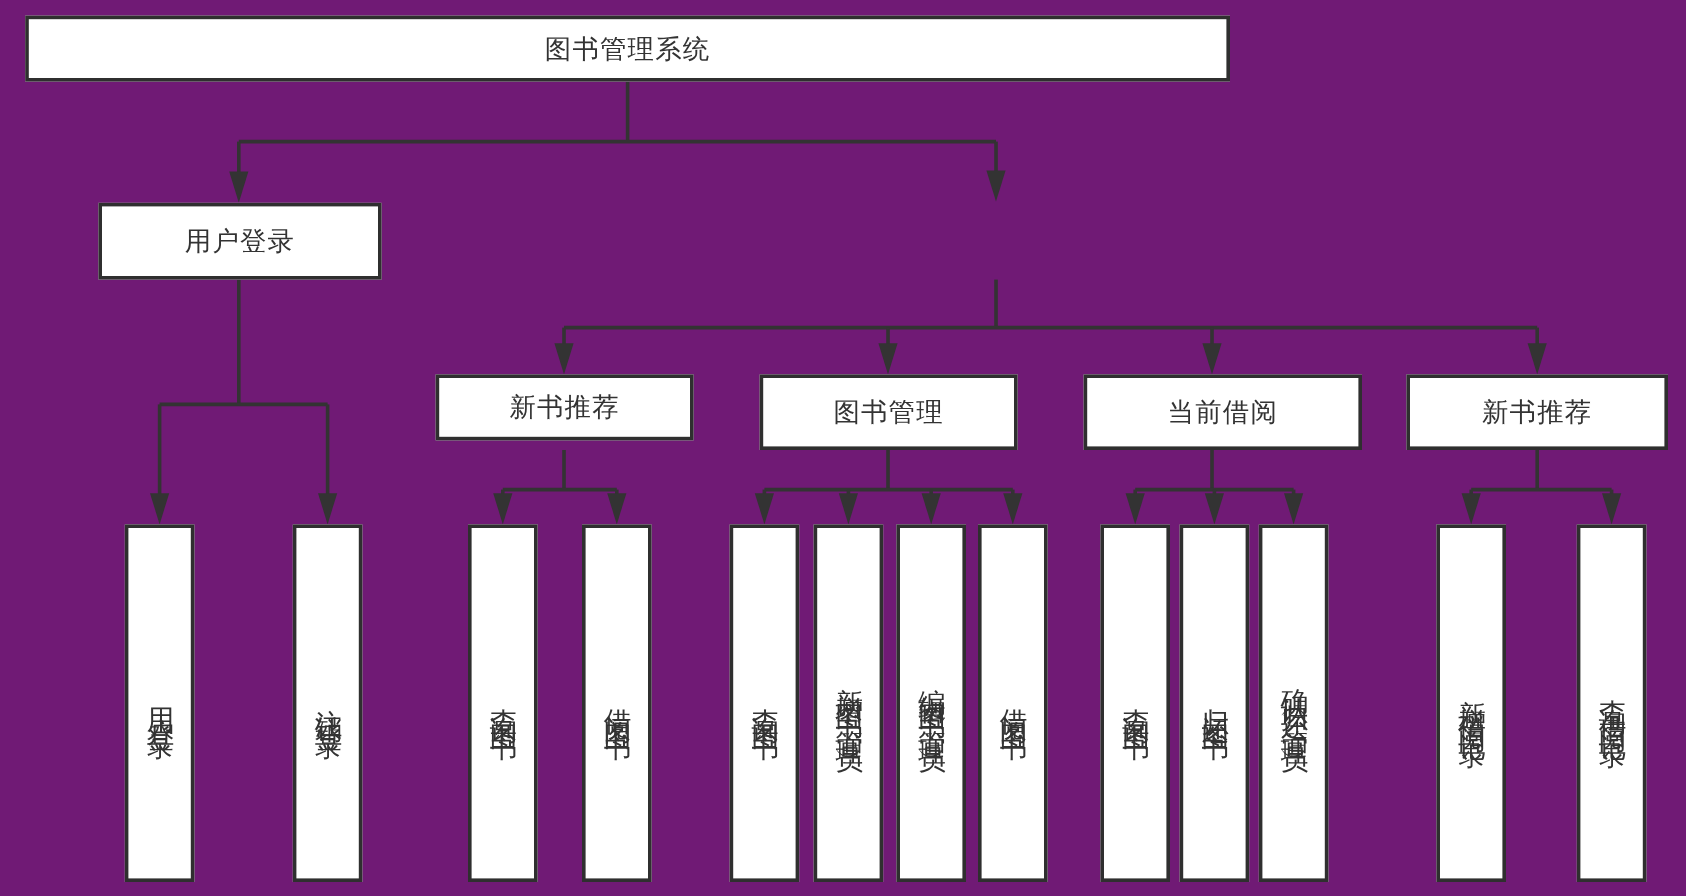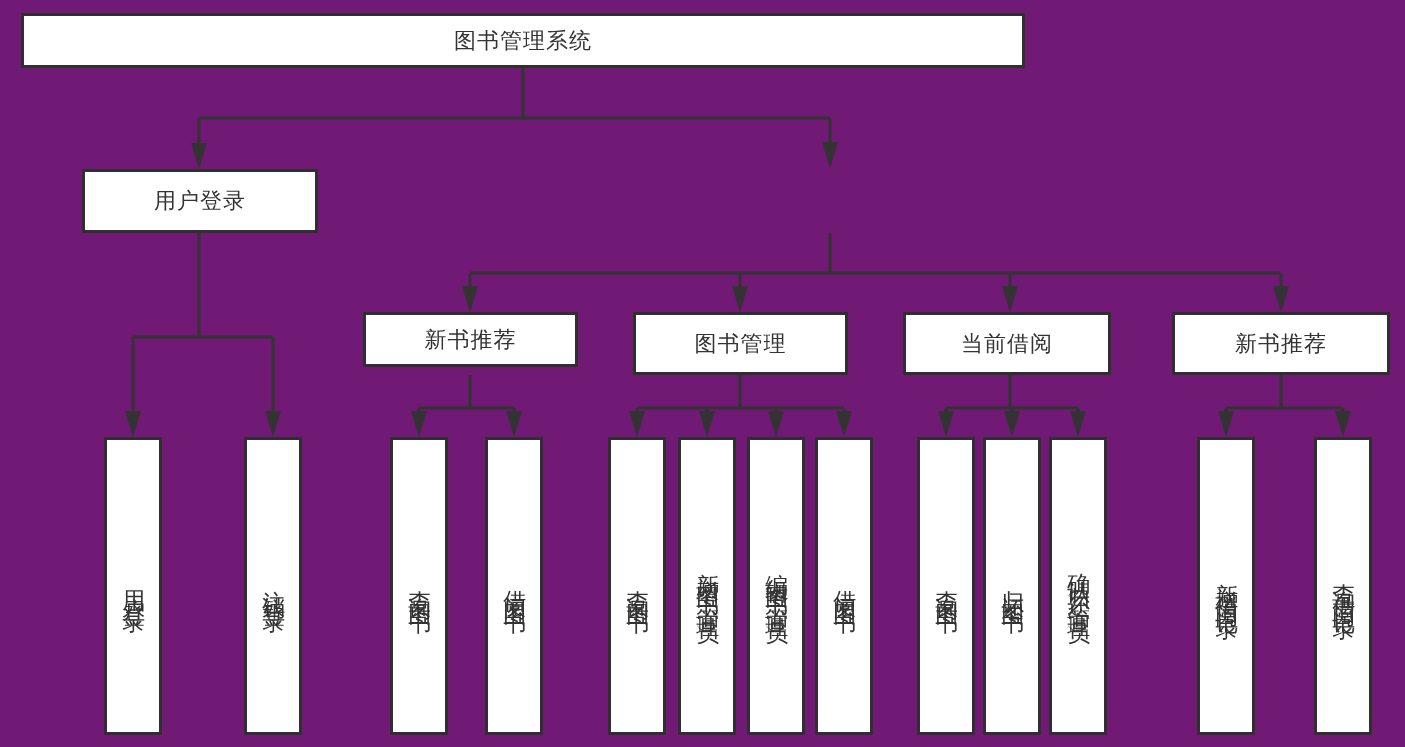--- a/index.html
+++ b/index.html
@@ -118,21 +118,21 @@
   <div class="box" style="left:82px;top:169px;width:236px;height:64px">
     <span>用户登录</span>
   </div>
 
   <div class="box" style="left:363px;top:312px;width:215px;height:55px">
     <span>新书推荐</span>
   </div>
   <div class="box" style="left:633px;top:312px;width:215px;height:63px">
     <span>图书管理</span>
   </div>
-  <div class="box" style="left:903px;top:312px;width:208px;height:63px">
+  <div class="box" style="left:903px;top:312px;width:232px;height:63px">
     <span>当前借阅</span>
   </div>
   <div class="box" style="left:1172px;top:312px;width:218px;height:63px">
     <span>新书推荐</span>
   </div>
 
   <div class="box v" style="left:104px;top:437px;width:58px;height:298px">
     <span>用户登录</span>
   </div>
   <div class="box v" style="left:244px;top:437px;width:58px;height:298px">

